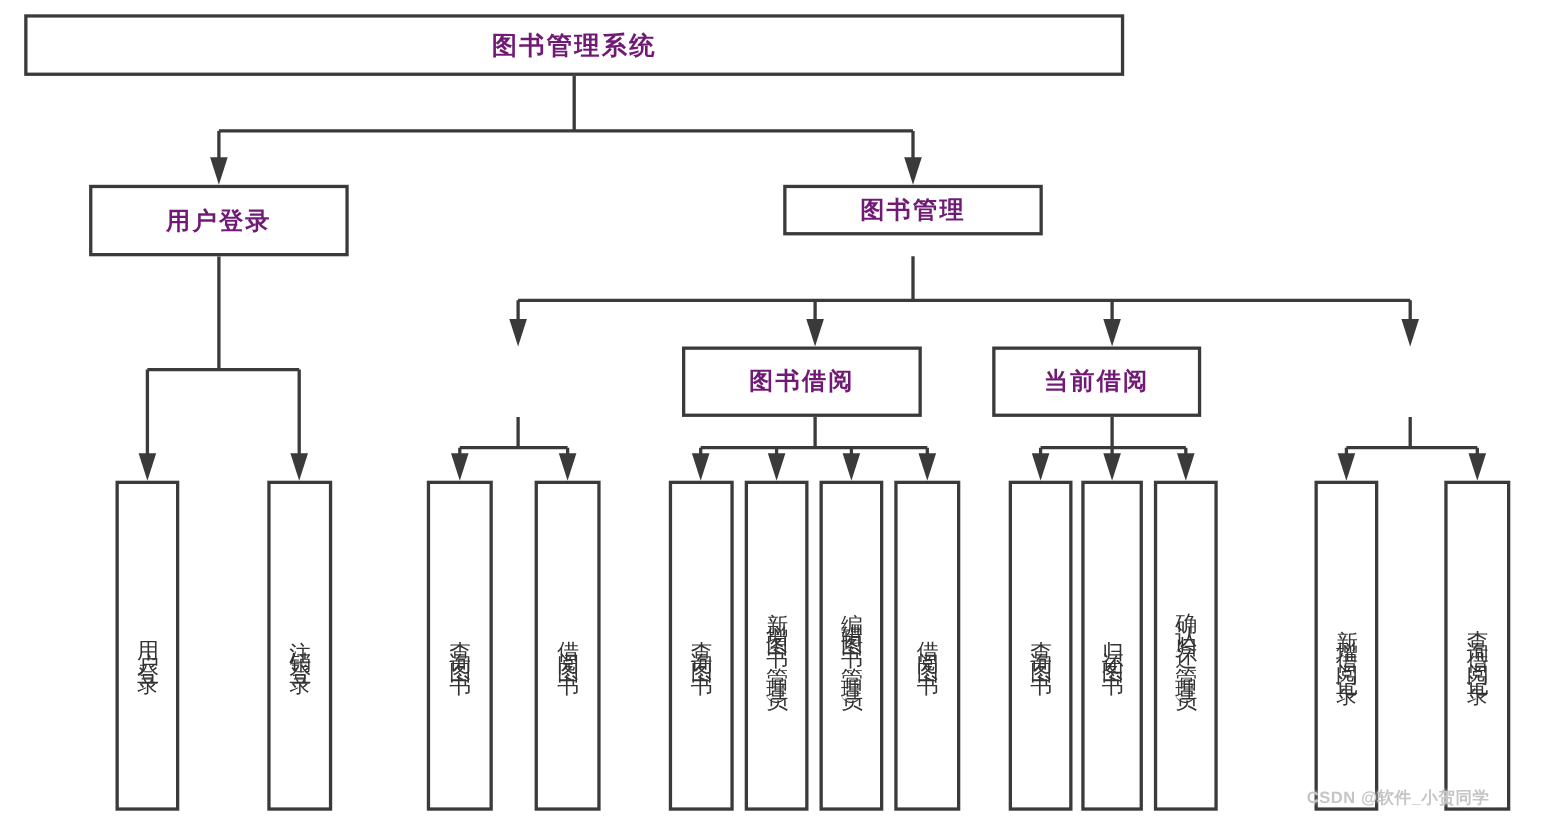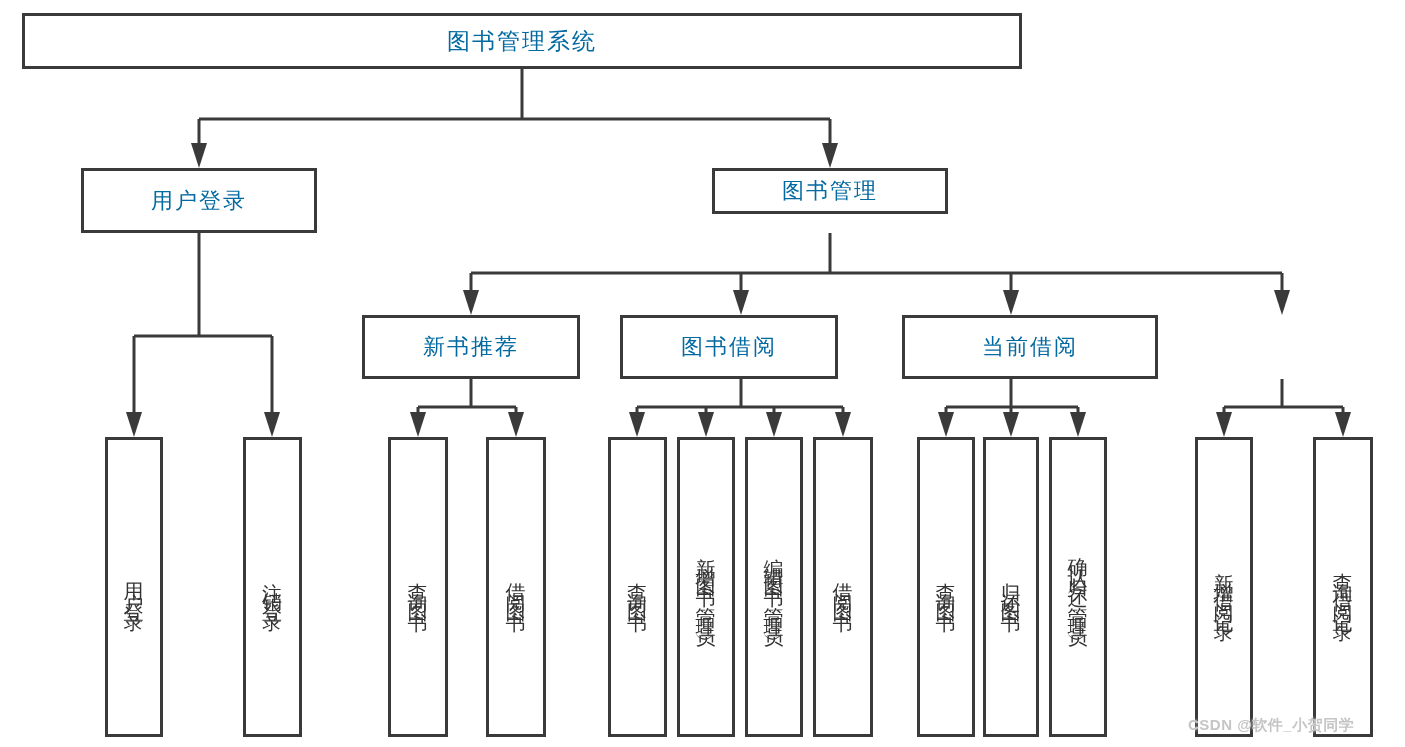--- a/index.html
+++ b/index.html
@@ -30,21 +30,22 @@
     display: flex;
     align-items: center;
     justify-content: center;
     z-index: 2;
     color: #333333;
   }
   .hbox .label {
     font-size: 22px;
     letter-spacing: 2px;
     white-space: nowrap;
-    color: #0369a1;
+    color: #701a75;
+    font-weight: bold;
   }
   .root-box .label {
     font-size: 23px;
   }
   .vbox .label {
     writing-mode: vertical-rl;
     text-orientation: mixed;
     font-size: 20px;
     letter-spacing: 10px;
     line-height: 1;
@@ -115,27 +116,24 @@
     <span class="label">图书管理系统</span>
   </div>
 
   <div class="box hbox" style="left:81px;top:168px;width:236px;height:65px">
     <span class="label">用户登录</span>
   </div>
   <div class="box hbox" style="left:712px;top:168px;width:236px;height:46px">
     <span class="label">图书管理</span>
   </div>
 
-  <div class="box hbox" style="left:362px;top:315px;width:218px;height:64px">
-    <span class="label">新书推荐</span>
-  </div>
   <div class="box hbox" style="left:620px;top:315px;width:218px;height:64px">
     <span class="label">图书借阅</span>
   </div>
-  <div class="box hbox" style="left:902px;top:315px;width:256px;height:64px">
+  <div class="box hbox" style="left:902px;top:315px;width:190px;height:64px">
     <span class="label">当前借阅</span>
   </div>
 
   <div class="box vbox" style="left:105px;top:437px;width:58px;height:300px">
     <span class="label">用户登录</span>
   </div>
   <div class="box vbox" style="left:243px;top:437px;width:59px;height:300px">
     <span class="label">注销登录</span>
   </div>
 

